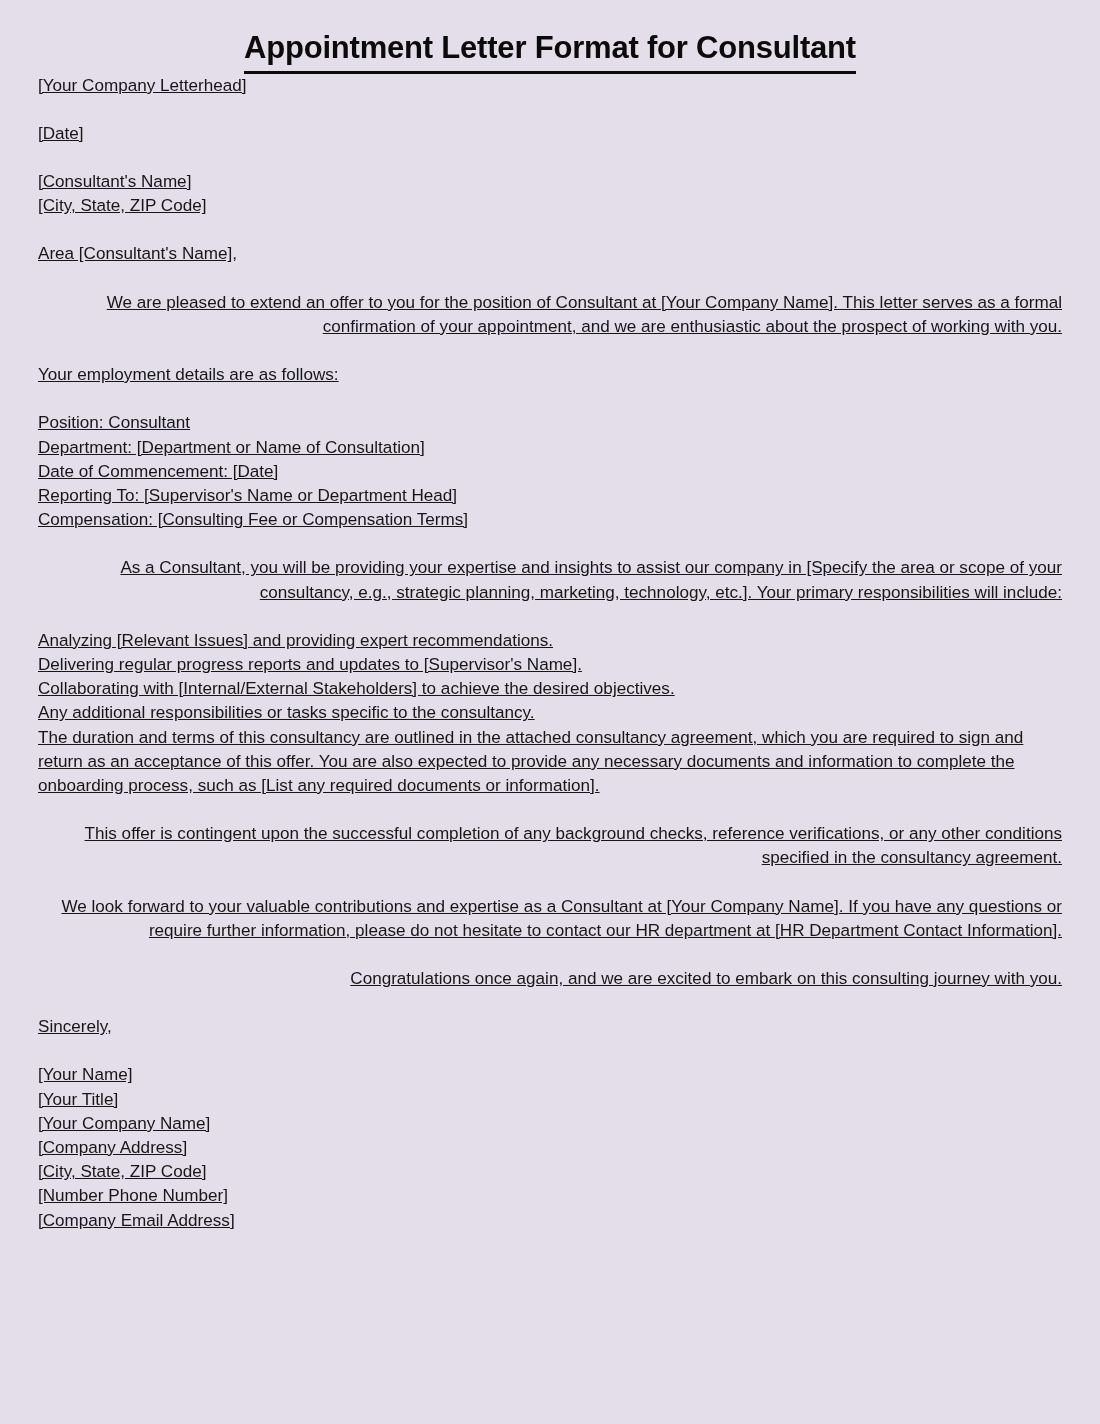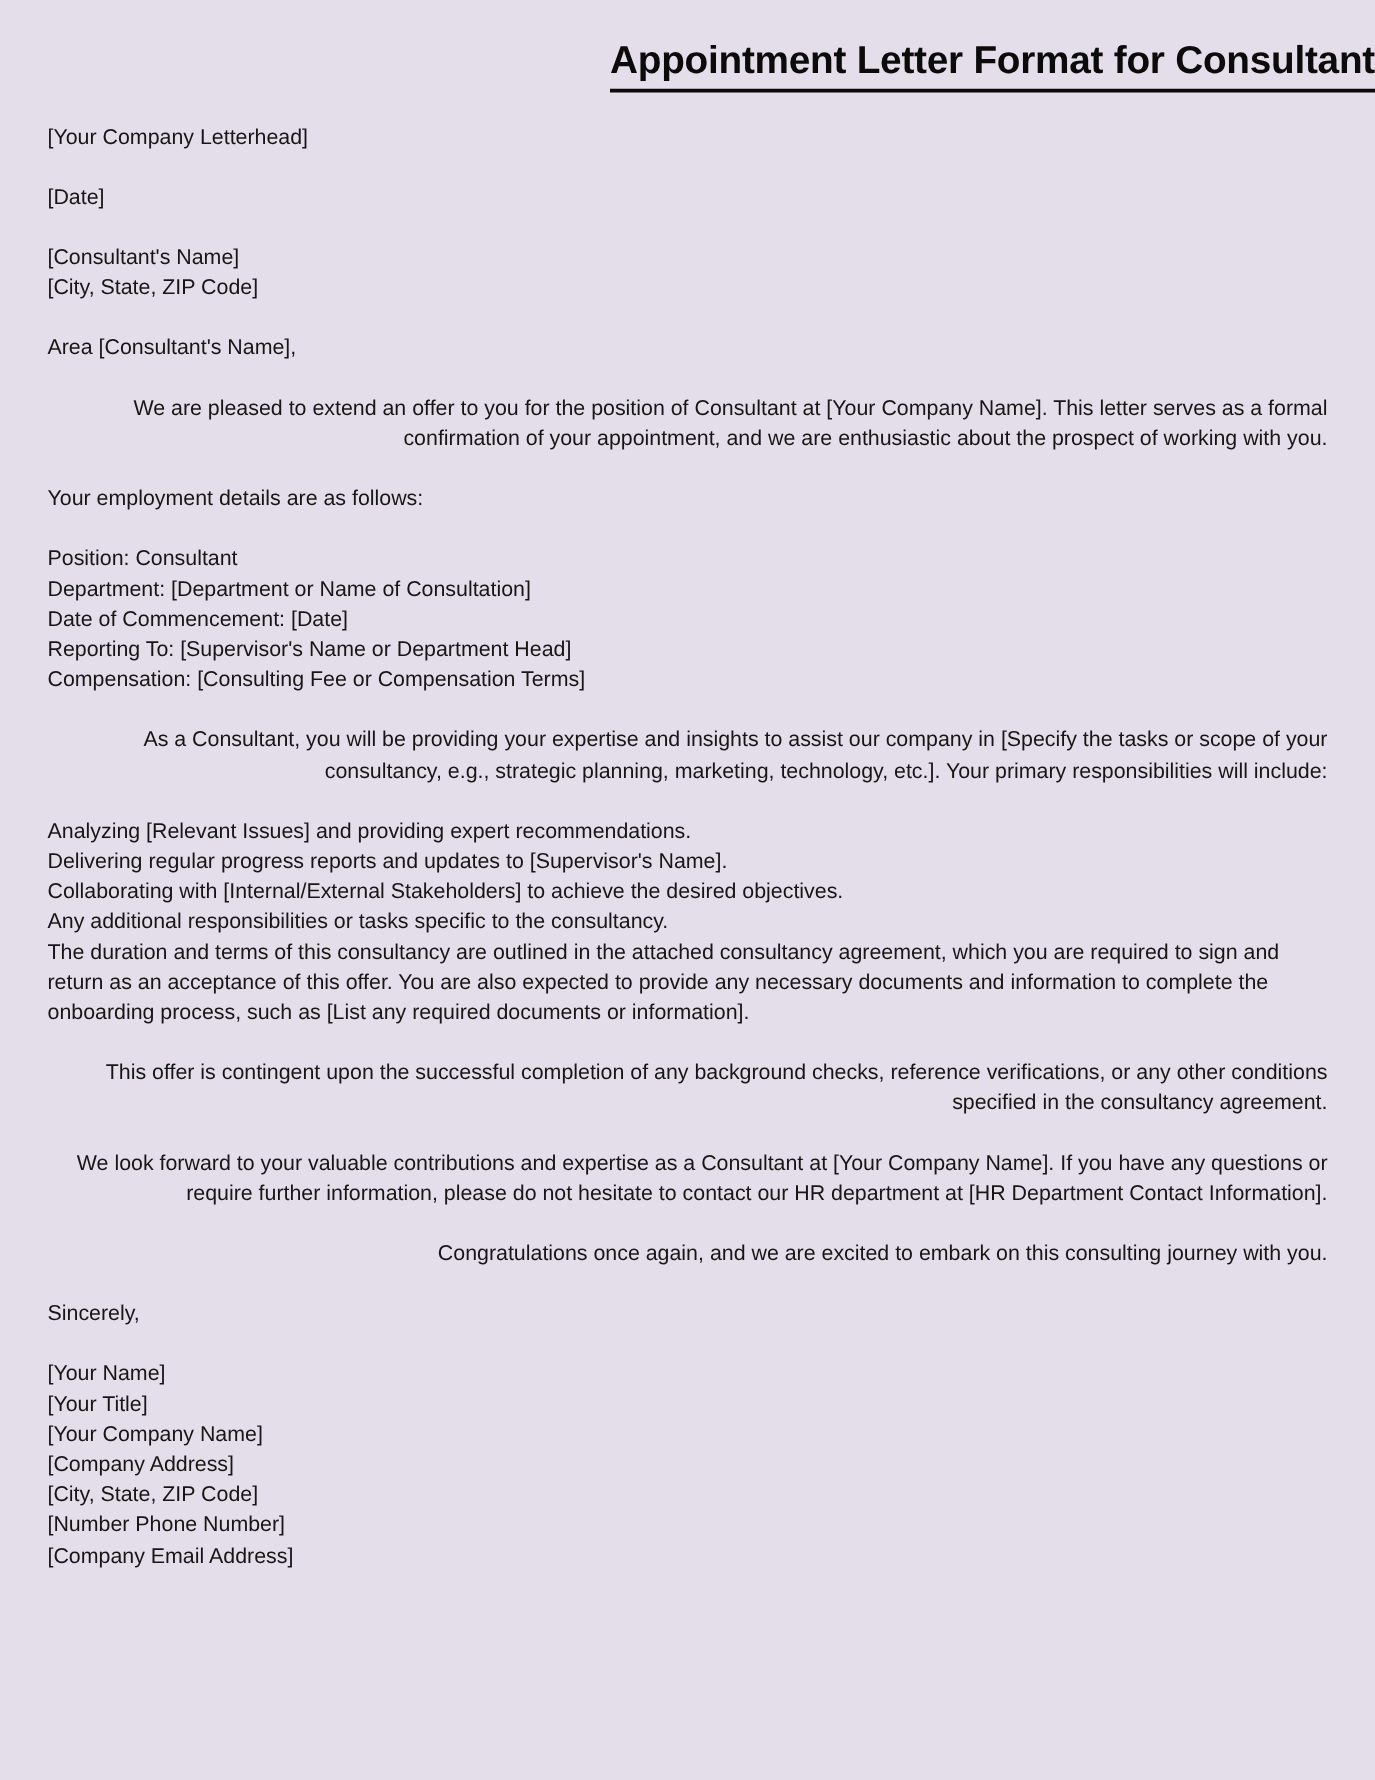--- a/index.html
+++ b/index.html
@@ -17,37 +17,37 @@
   }
   .page {
     width: 1100px;
     height: 1424px;
     box-sizing: border-box;
     padding: 0;
     position: relative;
     background: #e3dee9;
   }
   .doc-title {
-    text-align: right;
+    text-align: center;
     font-size: 31px;
     font-weight: bold;
     letter-spacing: -0.2px;
     margin: 0;
     padding: 28px 0 0 0;
     line-height: 1.28;
     color: #0b0b0b;
   }
   .doc-title span {
     border-bottom: 3px solid #0b0b0b;
     padding-bottom: 3px;
     display: inline-block;
   }
   .body-wrap {
     padding: 0 38px 0 38px;
-    margin-top: 24px;
+    text-decoration: underline;
   }
   .block {
     margin: 0 0 24px 0;
     font-size: 17.1px;
     line-height: 24.2px;
     color: #161616;
     max-width: 1026px;
   }
   .block:last-child {
     margin-bottom: 0;
@@ -93,21 +93,21 @@
     </div>
 
     <div class="block">
       <span class="line">Position: Consultant</span>
       <span class="line">Department: [Department or Name of Consultation]</span>
       <span class="line">Date of Commencement: [Date]</span>
       <span class="line">Reporting To: [Supervisor's Name or Department Head]</span>
       <span class="line">Compensation: [Consulting Fee or Compensation Terms]</span>
     </div>
 
-    <div class="block para">As a Consultant, you will be providing your expertise and insights to assist our company in [Specify the tasks or scope of your consultancy, e.g., strategic planning, marketing, technology, etc.]. Your primary responsibilities will include:</div>
+    <div class="block para">As a Consultant, you will be providing your expertise and insights to assist our company in [Specify the area or scope of your consultancy, e.g., strategic planning, marketing, technology, etc.]. Your primary responsibilities will include:</div>
 
     <div class="block">
       <span class="line">Analyzing [Relevant Issues] and providing expert recommendations.</span>
       <span class="line">Delivering regular progress reports and updates to [Supervisor's Name].</span>
       <span class="line">Collaborating with [Internal/External Stakeholders] to achieve the desired objectives.</span>
       <span class="line">Any additional responsibilities or tasks specific to the consultancy.</span>
       <span class="para">The duration and terms of this consultancy are outlined in the attached consultancy agreement, which you are required to sign and return as an acceptance of this offer. You are also expected to provide any necessary documents and information to complete the onboarding process, such as [List any required documents or information].</span>
     </div>
 
     <div class="block para">This offer is contingent upon the successful completion of any background checks, reference verifications, or any other conditions specified in the consultancy agreement.</div>

